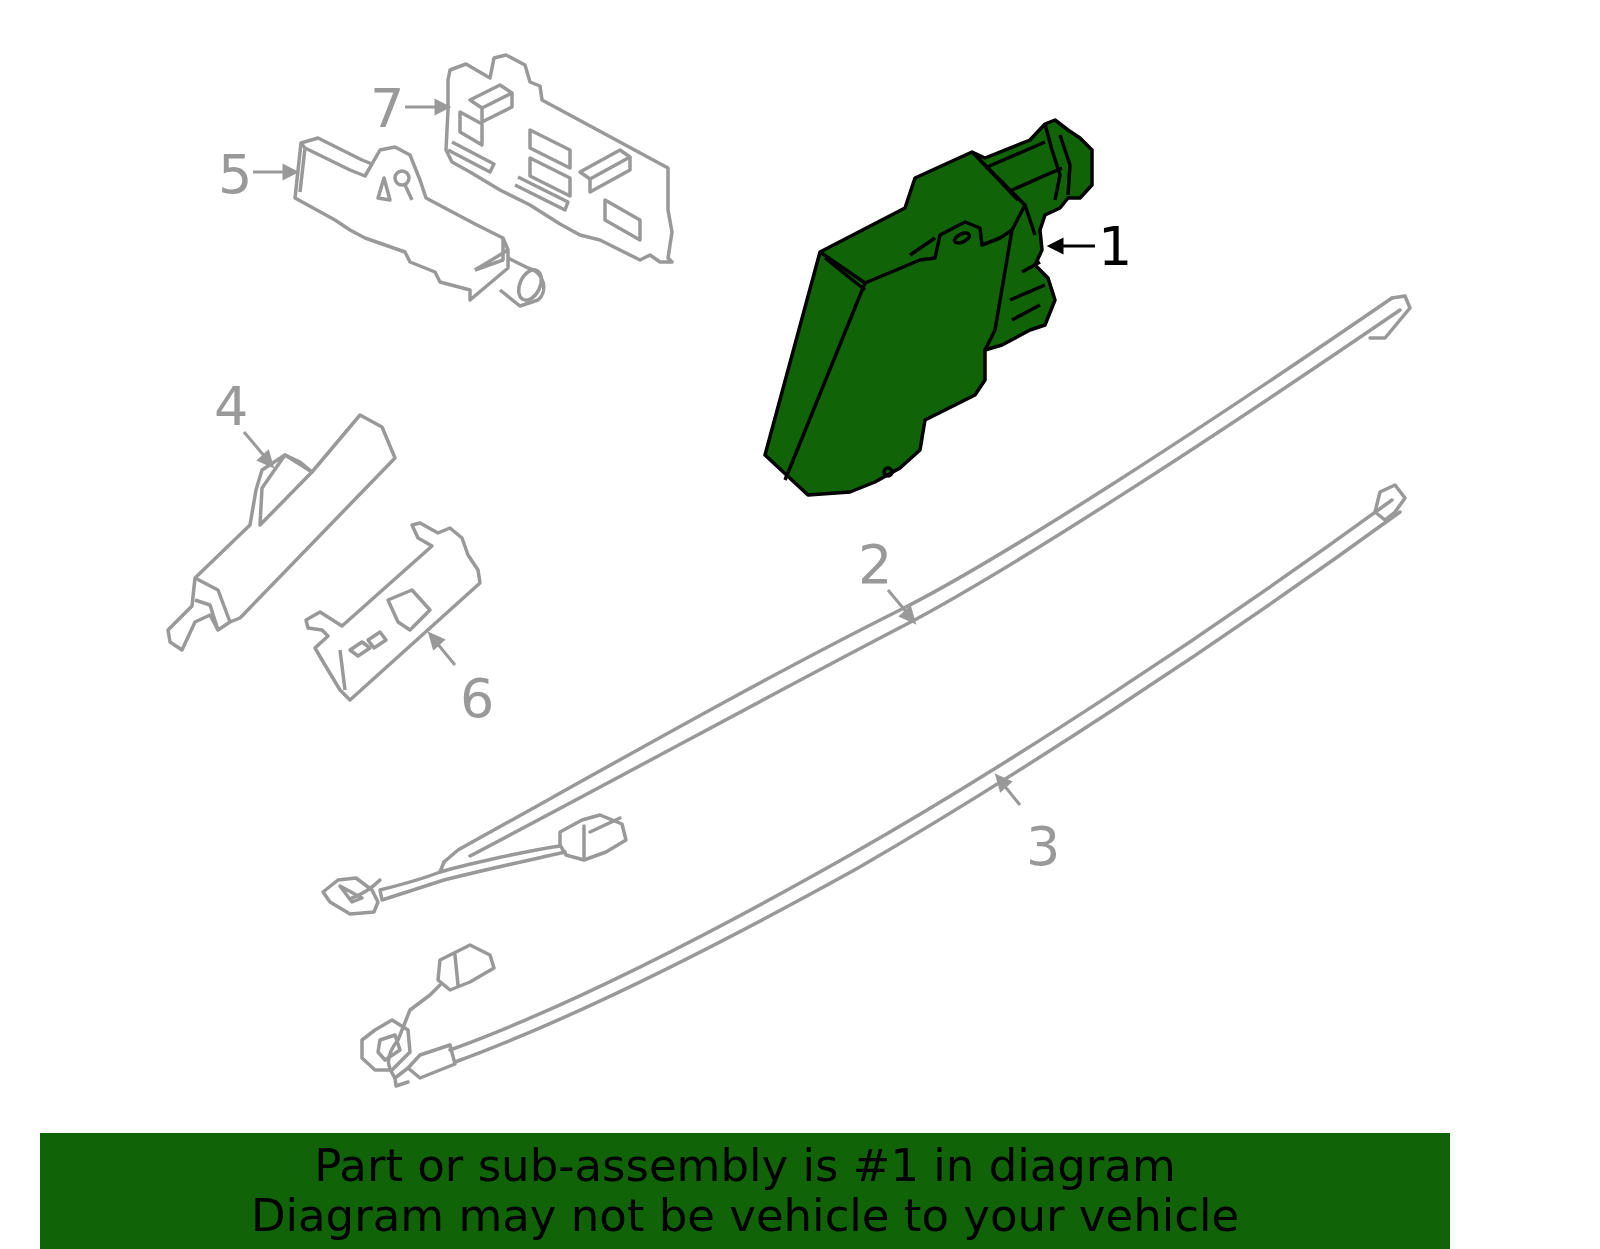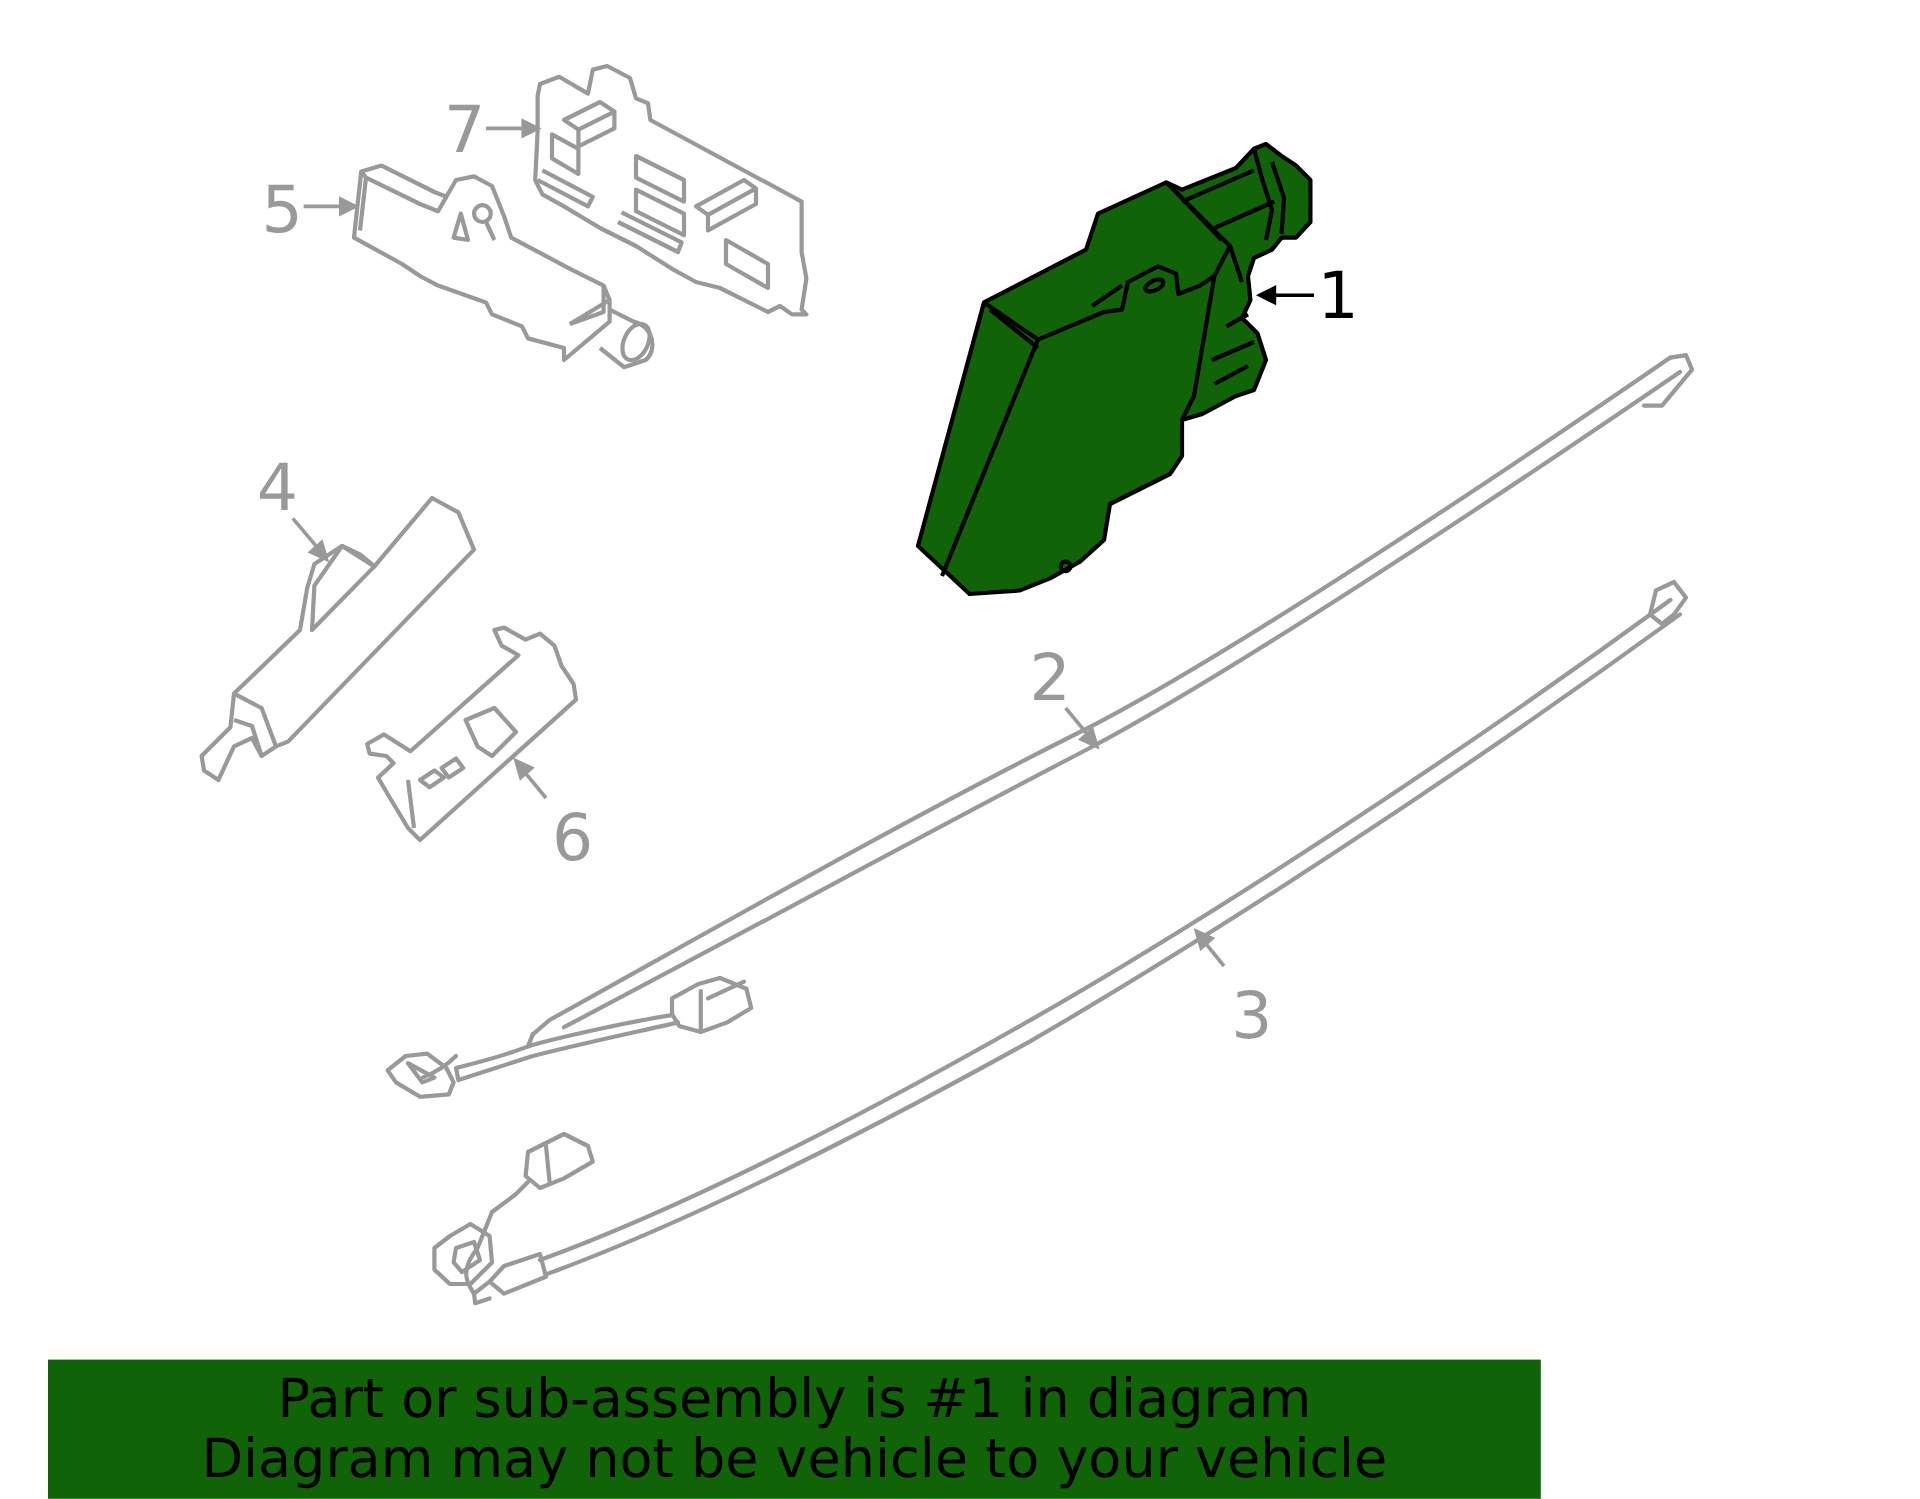--- a/index.html
+++ b/index.html
@@ -1,20 +1,20 @@
 <!DOCTYPE html>
 <html><head>
   <meta charset="utf-8">
   <style>
     html, body { margin: 0; padding: 0; background: #ffffff; }
     body { width: 1600px; height: 1249px; position: relative; overflow: hidden; font-family: "DejaVu Sans", sans-serif; }
     .canvas { position: absolute; left: 0; top: 0; width: 1600px; height: 1249px; }
     .callout { position: absolute; font-family: "DejaVu Sans", sans-serif; font-size: 54px; line-height: 1; color: #999999; }
     .callout.active { color: #000000; }
-    .banner { position: absolute; left: 40px; top: 1133px; width: 1244px; height: 116px; background: #116308; display: flex; flex-direction: column; align-items: center; justify-content: center; }
+    .banner { position: absolute; left: 40px; top: 1133px; width: 1410px; height: 116px; background: #116308; display: flex; flex-direction: column; align-items: center; justify-content: center; }
     .banner-line { font-family: "DejaVu Sans", sans-serif; font-size: 45px; line-height: 50px; color: #000000; white-space: nowrap; }
   </style>
 </head>
 <body>
 
 <svg class="canvas" viewBox="0 0 1600 1249" xmlns="http://www.w3.org/2000/svg">
 
   <g fill="none" stroke="#999999" stroke-width="3.5" stroke-linejoin="round">
     <path d="M450,70 L466,64 L490,78 L494,58 L506,55 L525,65 L530,82 L540,86 L542,100 L668,168 L668,210 L672,232 L668,258 L672,262 L660,262 L650,255 L640,260 L600,240 L580,235 L560,224 L530,205 L500,190 L470,172 L452,162 L446,150 L448,110 L448,80 Z"></path>
     <path d="M470,100 L500,85 L512,93 L482,108 Z"></path>

